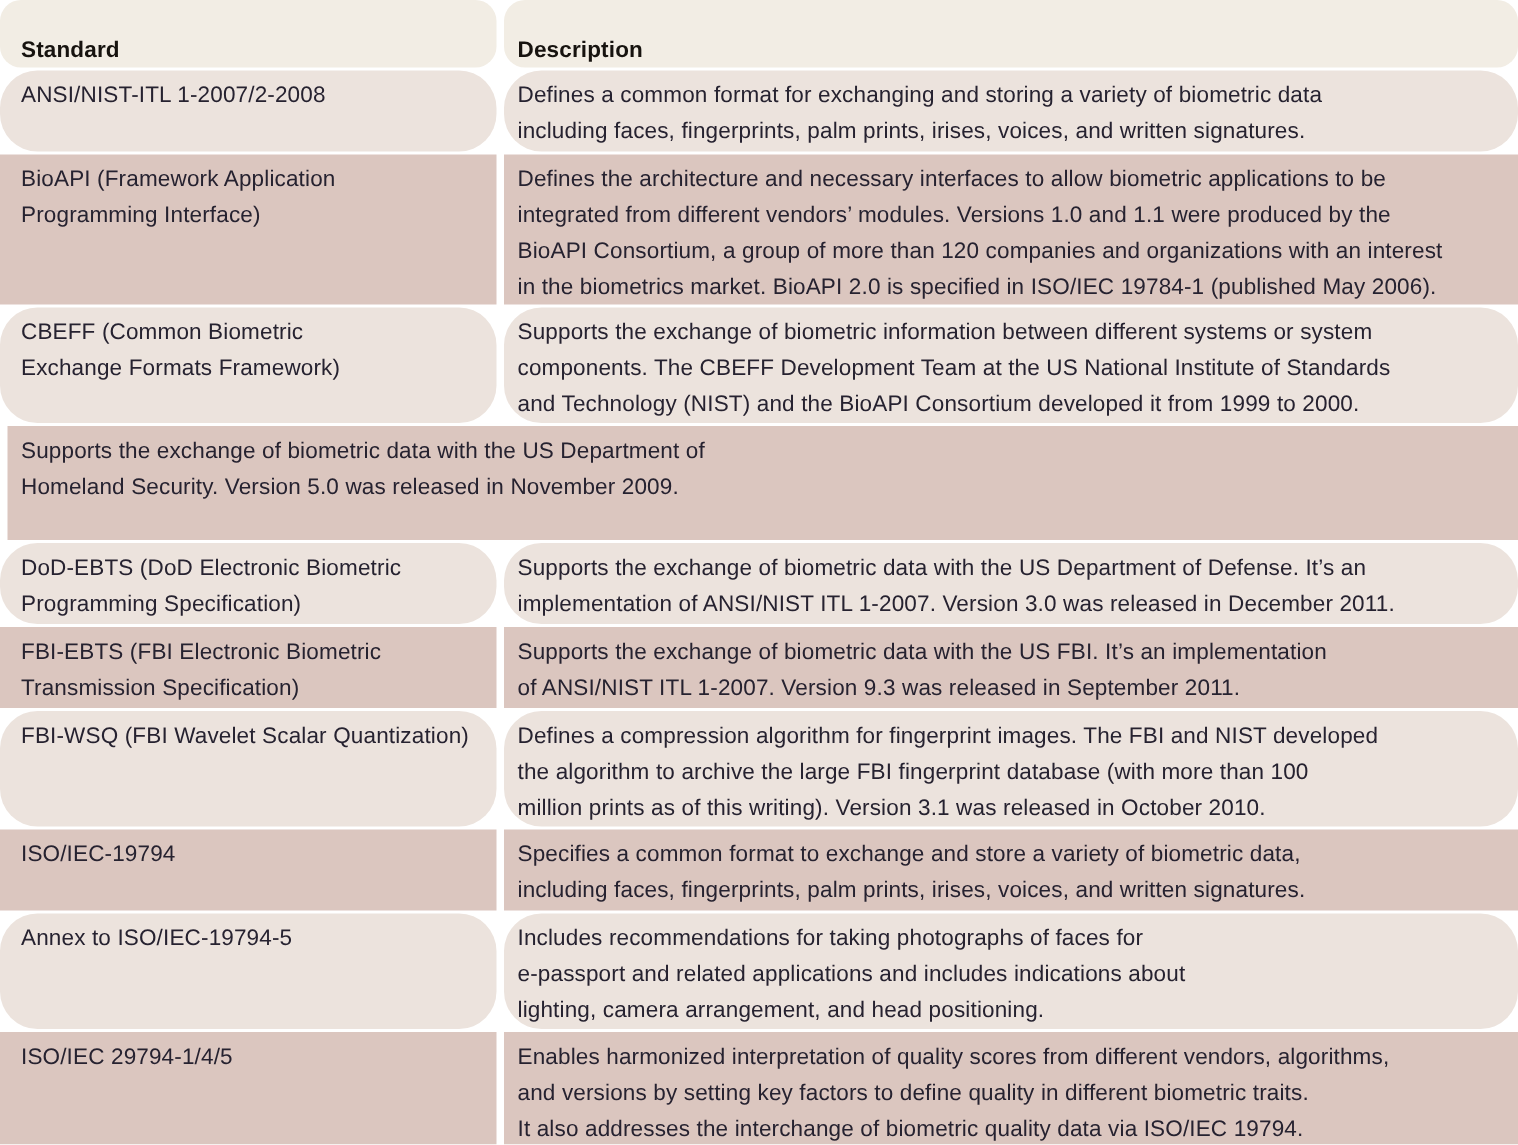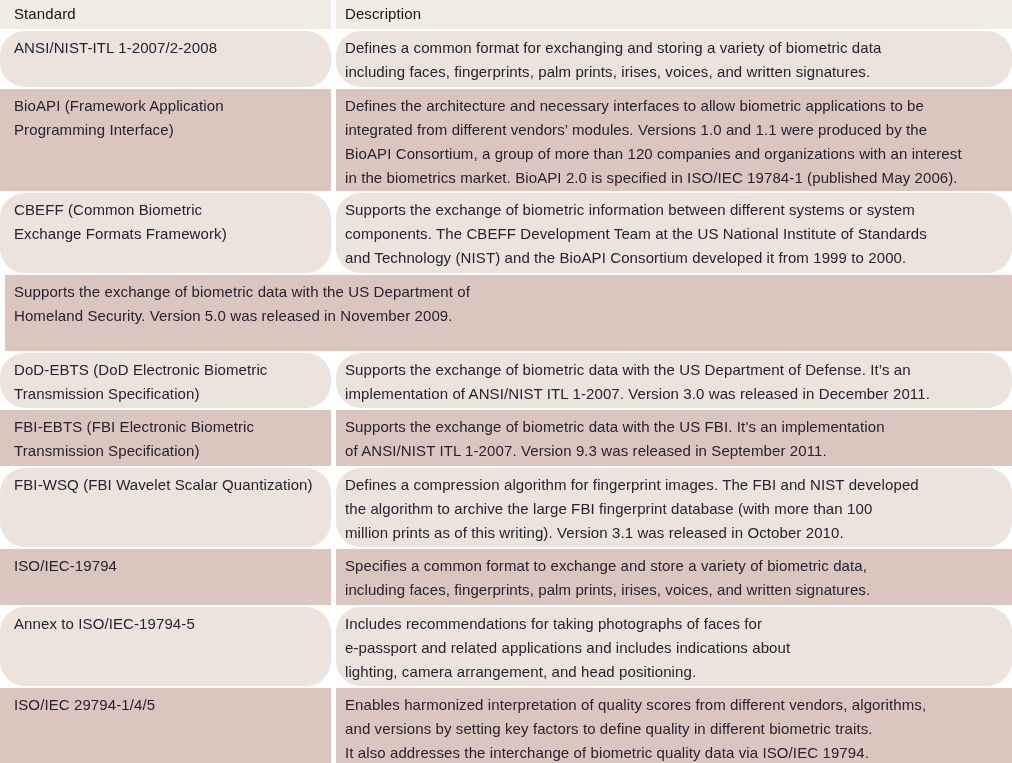--- a/index.html
+++ b/index.html
@@ -27,22 +27,22 @@
   .cell{
     white-space:pre-line;
     font-size:15px;line-height:24px;
     padding:5px 10px 4px 14px;
     letter-spacing:.1px;
   }
   .std{width:331px;flex:0 0 331px;}
   .desc{flex:1;margin-left:5px;padding-left:9px;}
   .header .cell{
     background:var(--c-header-bg);
-    font-weight:normal;color:var(--c-header-text);
-    line-height:19px;padding-top:4px;padding-bottom:4px;
+    font-weight:bold;color:var(--c-header-text);
+    line-height:19px;padding-top:24px;padding-bottom:4px;border-radius:14px;
   }
   .header{min-height:29px;}
   .dark .cell{background:var(--c-row-dark);}
   .light .cell{background:var(--c-row-light);border-radius:25px;}
 </style>
 </head>
 <body>
 
 <div class="table">
 
@@ -75,21 +75,21 @@
 and Technology (NIST) and the BioAPI Consortium developed it from 1999 to 2000.</div>
   </div>
 
   <div class="row dark" style="min-height:76px">
     <div class="cell desc">Supports the exchange of biometric data with the US Department of
 Homeland Security. Version 5.0 was released in November 2009.</div>
   </div>
 
   <div class="row light" style="min-height:50px">
     <div class="cell std">DoD-EBTS (DoD Electronic Biometric
-Transmission Specification)</div>
+Programming Specification)</div>
     <div class="cell desc">Supports the exchange of biometric data with the US Department of Defense. It’s an
 implementation of ANSI/NIST ITL 1-2007. Version 3.0 was released in December 2011.</div>
   </div>
 
   <div class="row dark" style="min-height:50px">
     <div class="cell std">FBI-EBTS (FBI Electronic Biometric
 Transmission Specification)</div>
     <div class="cell desc">Supports the exchange of biometric data with the US FBI. It’s an implementation
 of ANSI/NIST ITL 1-2007. Version 9.3 was released in September 2011.</div>
   </div>

